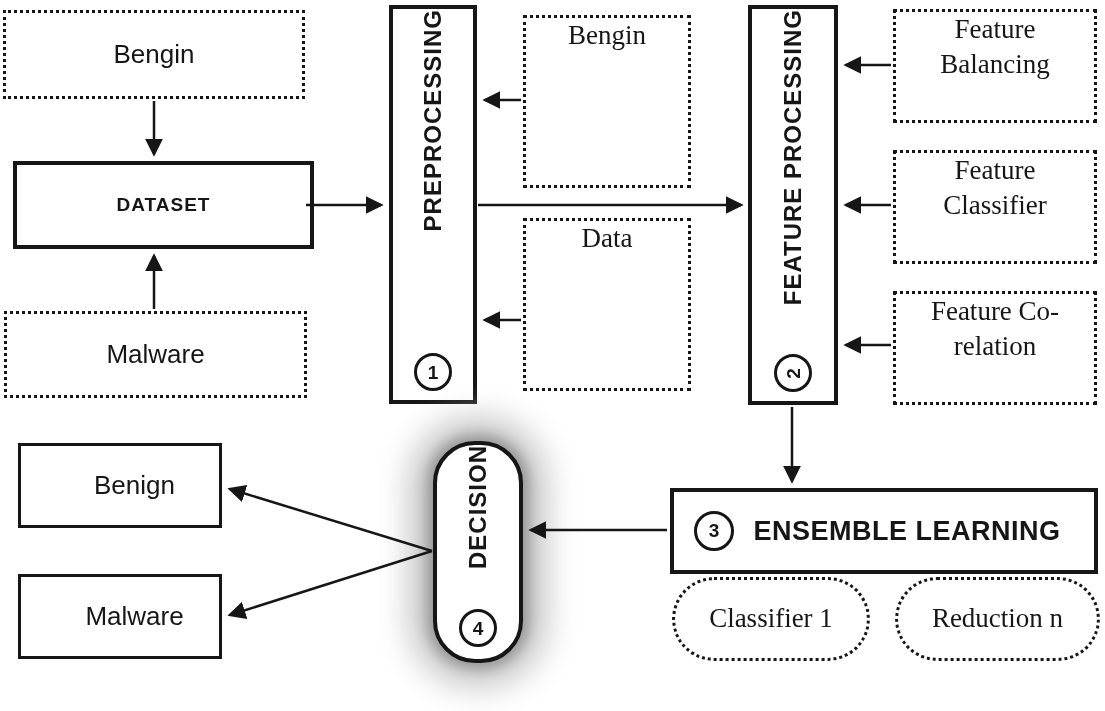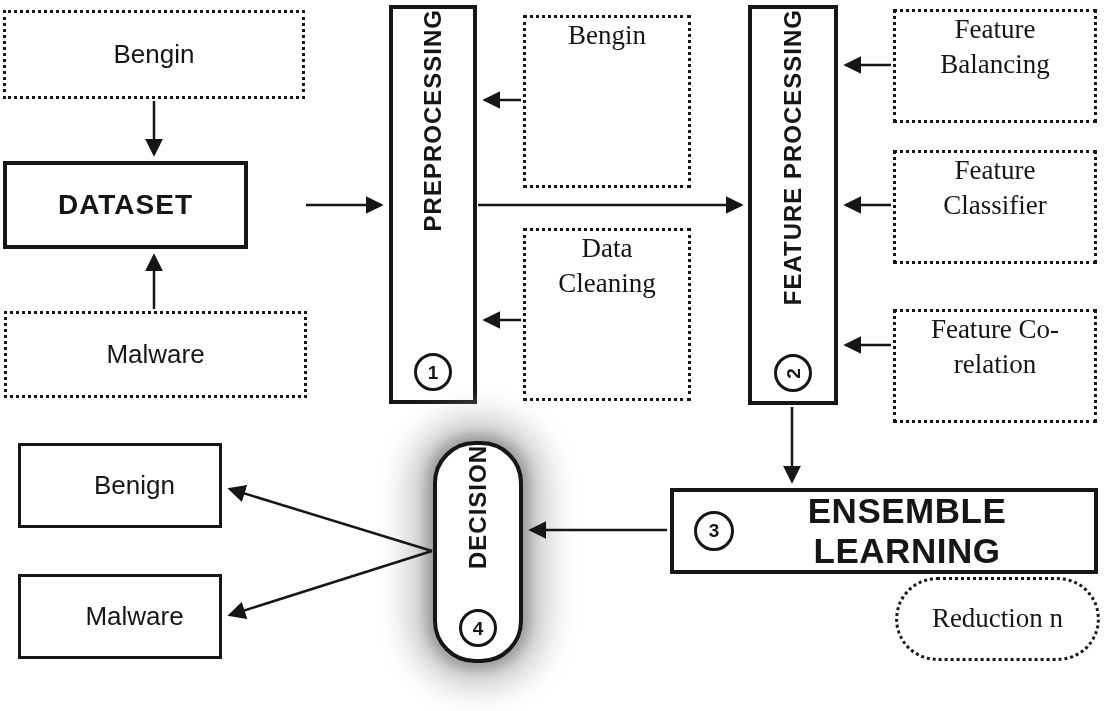--- a/index.html
+++ b/index.html
@@ -31,43 +31,43 @@
     position:absolute; left:50%; transform:translateX(-50%); bottom:9px;
     width:38px; height:38px; border:3px solid #161616; border-radius:50%;
     background:#ffffff; box-sizing:border-box;
     display:flex; align-items:center; justify-content:center;
     font-weight:bold; font-size:19px; line-height:1;
   }
   .rot-num { display:block; transform:rotate(-90deg); }
 
   
   #benign-input-box   { left:3px;   top:10px;  width:302px; height:89px; }
-  #dataset-box        { left:3px;   top:161px; width:245px; height:88px; font-size:28px; letter-spacing:1px; }
+  #dataset-box        { left:13px;   top:161px; width:301px; height:88px; font-size:19px; letter-spacing:1px; }
   #malware-input-box  { left:4px;   top:311px; width:303px; height:87px; }
 
   #preprocessing-box  { left:389px; top:5px;   width:88px;  height:399px; padding-bottom:34px; }
   #class-balancing-box{ left:523px; top:15px;  width:168px; height:173px; }
-  #data-cleaning-box  { left:523px; top:228px; width:168px; height:173px; }
+  #data-cleaning-box  { left:523px; top:218px; width:168px; height:173px; }
 
   #feature-processing-box { left:748px; top:5px; width:90px; height:400px; padding-bottom:34px; }
   #feature-reduction-box  { left:893px; top:9px;   width:204px; height:114px; }
   #feature-selection-box  { left:893px; top:150px; width:204px; height:114px; }
-  #feature-correlation-box{ left:893px; top:309px; width:204px; height:114px; }
+  #feature-correlation-box{ left:893px; top:291px; width:204px; height:114px; }
 
   #ensemble-box {
     left:670px; top:488px; width:428px; height:86px;
     justify-content:flex-start; padding:0 14px 0 20px;
   }
   #ensemble-box .inline-circle {
     width:40px; height:40px; border:3px solid #161616; border-radius:50%;
     box-sizing:border-box; background:#fff; flex:0 0 auto;
     display:flex; align-items:center; justify-content:center;
     font-weight:bold; font-size:19px;
   }
-  #ensemble-box .ens-label { flex:1; text-align:center; font-size:35px; font-weight:bold; letter-spacing:0.5px; }
+  #ensemble-box .ens-label { flex:1; text-align:center; font-size:27px; font-weight:bold; letter-spacing:0.5px; }
 
   #classifier-1-box { left:672px; top:577px; width:198px; height:84px; border-radius:42px; }
   #classifier-n-box { left:895px; top:577px; width:205px; height:84px; border-radius:42px; }
 
   #decision-box {
     left:433px; top:441px; width:90px; height:222px; border-radius:42px;
     padding-bottom:52px;
     box-shadow:0 0 12px 6px #9a9a9a, 0 0 32px 24px #c6c6c6;
   }
   #decision-box .step-circle { bottom:12px; }
@@ -101,21 +101,20 @@
       <span>1</span>
     </span>
   </div>
 
   <div class="box dotted serif-lbl vbox" id="class-balancing-box">
     <span>Bengin</span>
   </div>
 
   <div class="box dotted serif-lbl vbox" id="data-cleaning-box">
     <span>Data</span>
-    <span>Cleaning</span>
   </div>
 
   <div class="box solid4 vbox" id="feature-processing-box">
     <span class="vtext">FEATURE PROCESSING</span>
     <span class="step-circle">
       <span class="rot-num">2</span>
     </span>
   </div>
 
   <div class="box dotted serif-lbl vbox" id="feature-reduction-box">
@@ -133,20 +132,23 @@
     <span>relation</span>
   </div>
 
   <div class="box solid4" id="ensemble-box">
     <span class="inline-circle">
       <span>3</span>
     </span>
     <span class="ens-label">ENSEMBLE LEARNING</span>
   </div>
 
+  <div class="box dotted serif-lbl" id="classifier-1-box">
+    <span>Classifier 1</span>
+  </div>
 
   <div class="box dotted serif-lbl" id="classifier-n-box">
     <span>Reduction n</span>
   </div>
 
   <div class="box solid4 vbox" id="decision-box">
     <span class="vtext">DECISION</span>
     <span class="step-circle">
       <span>4</span>
     </span>

